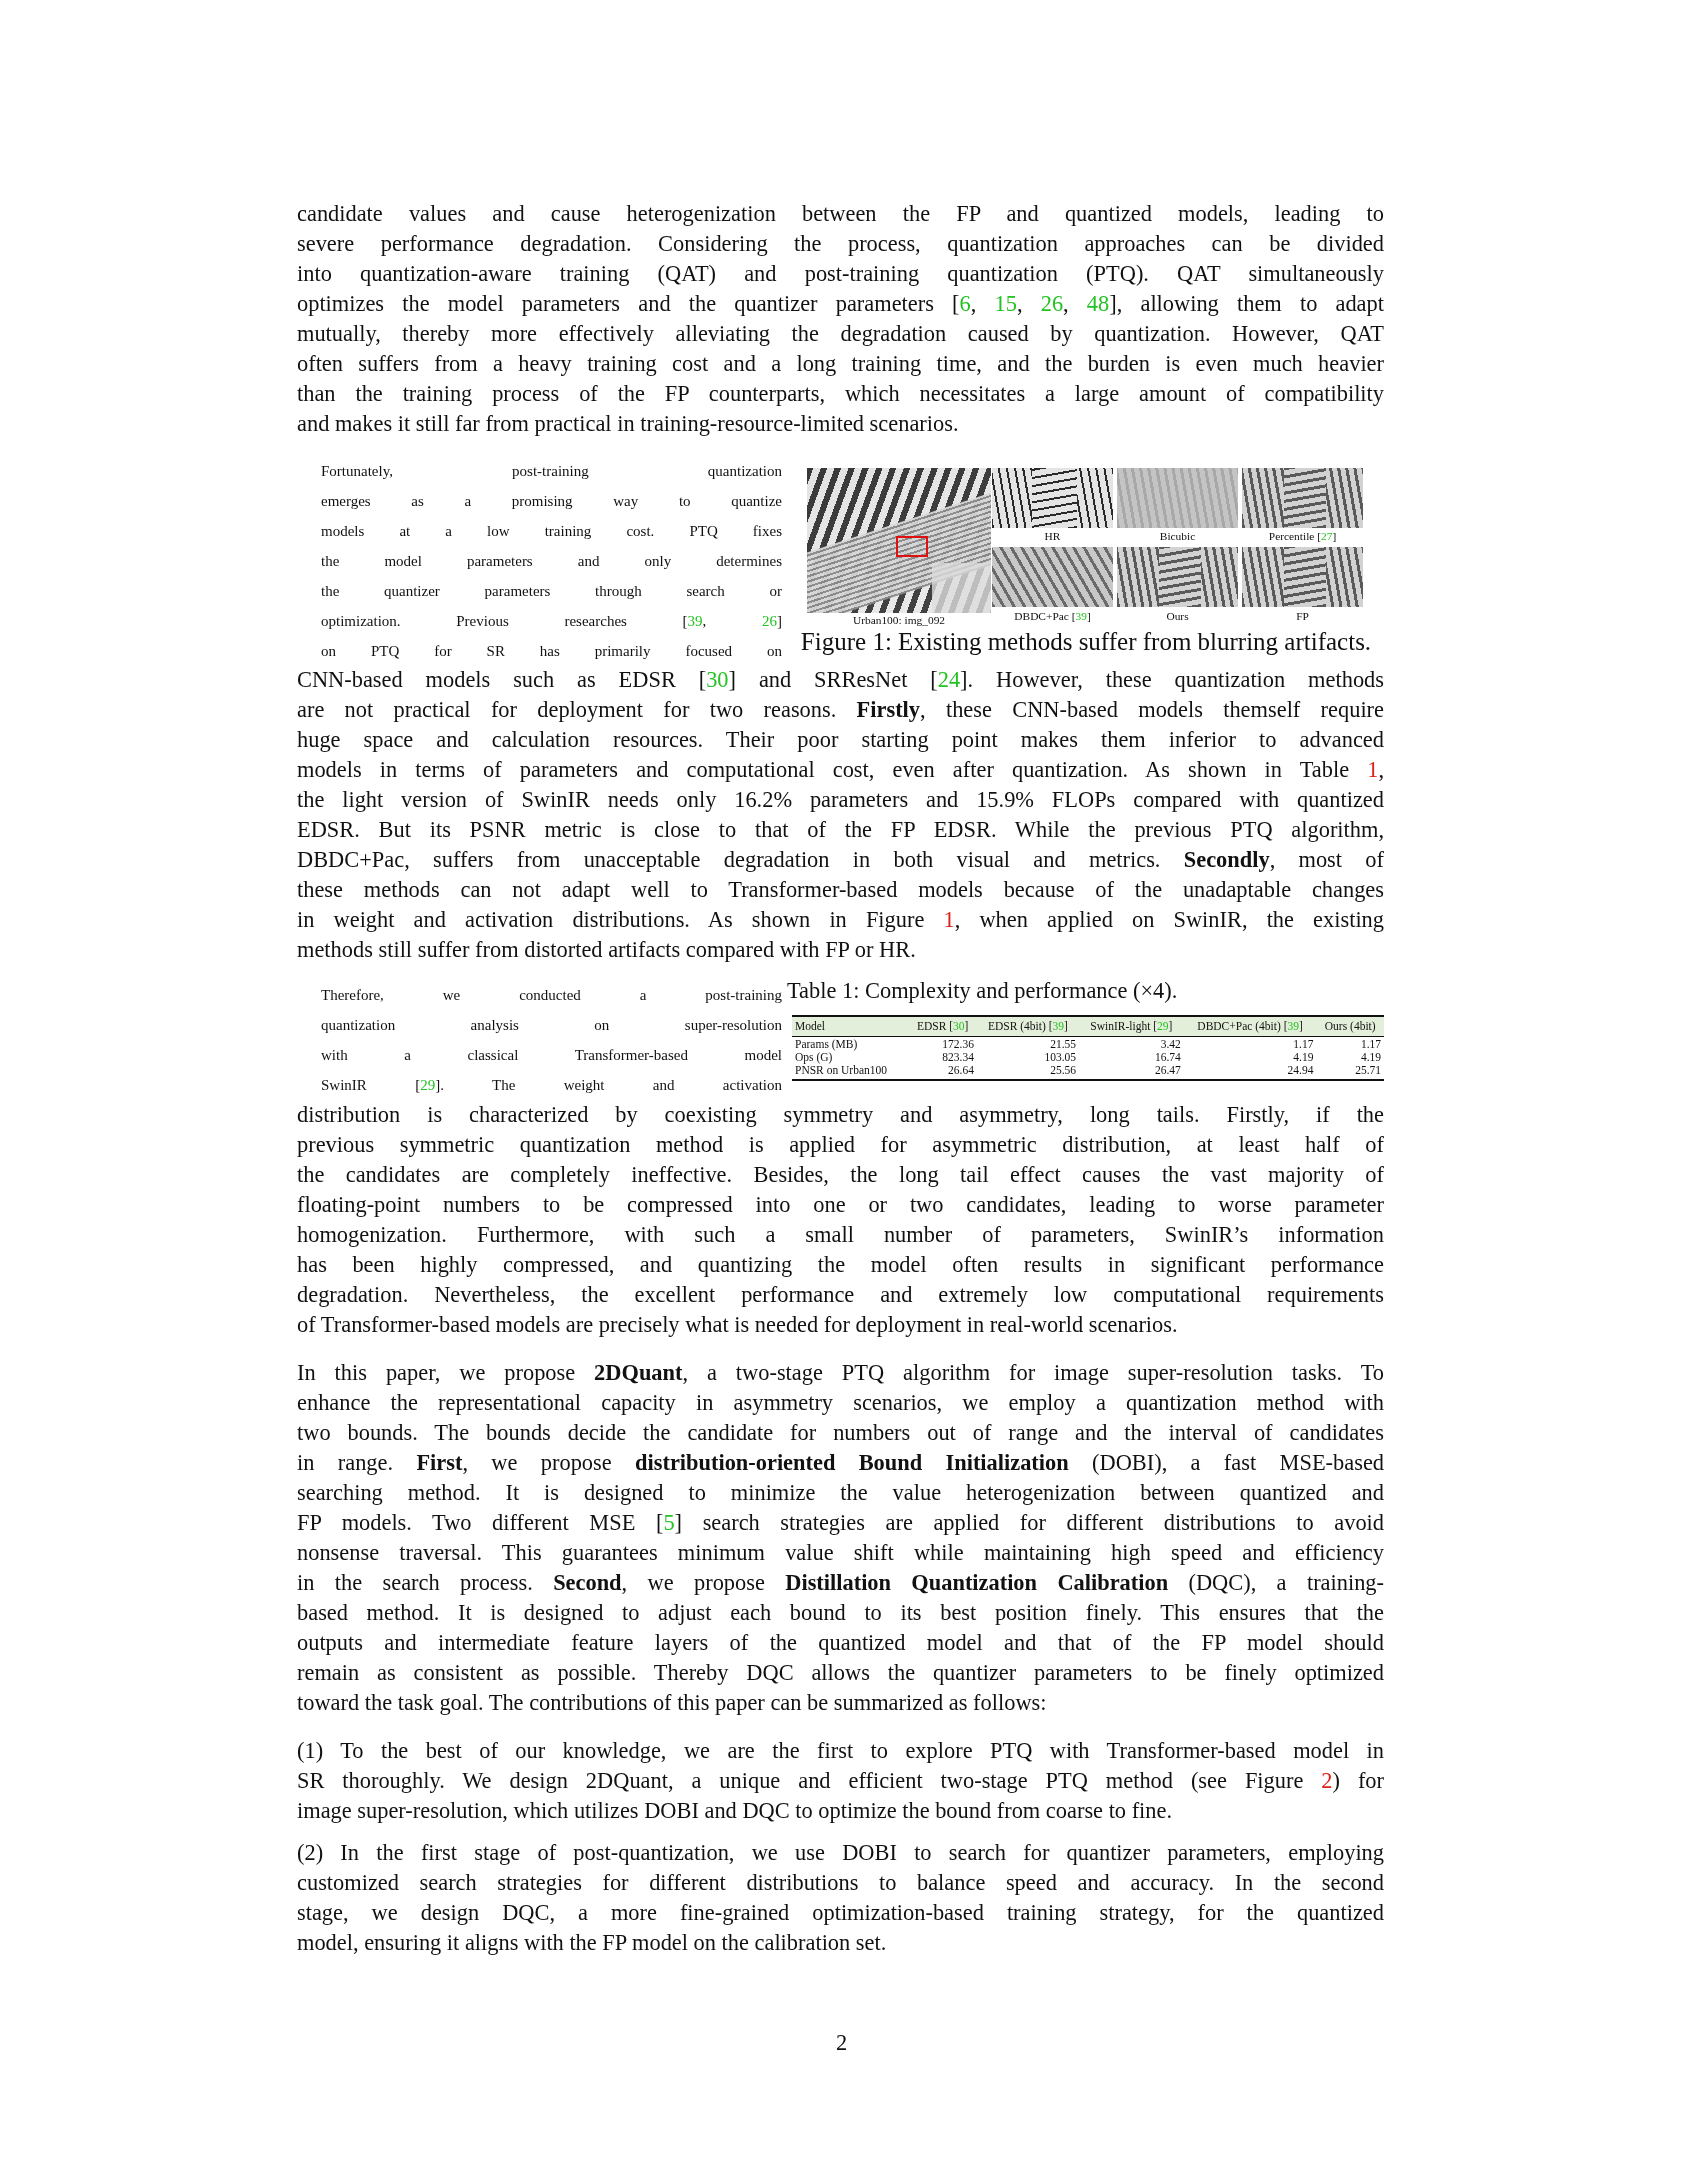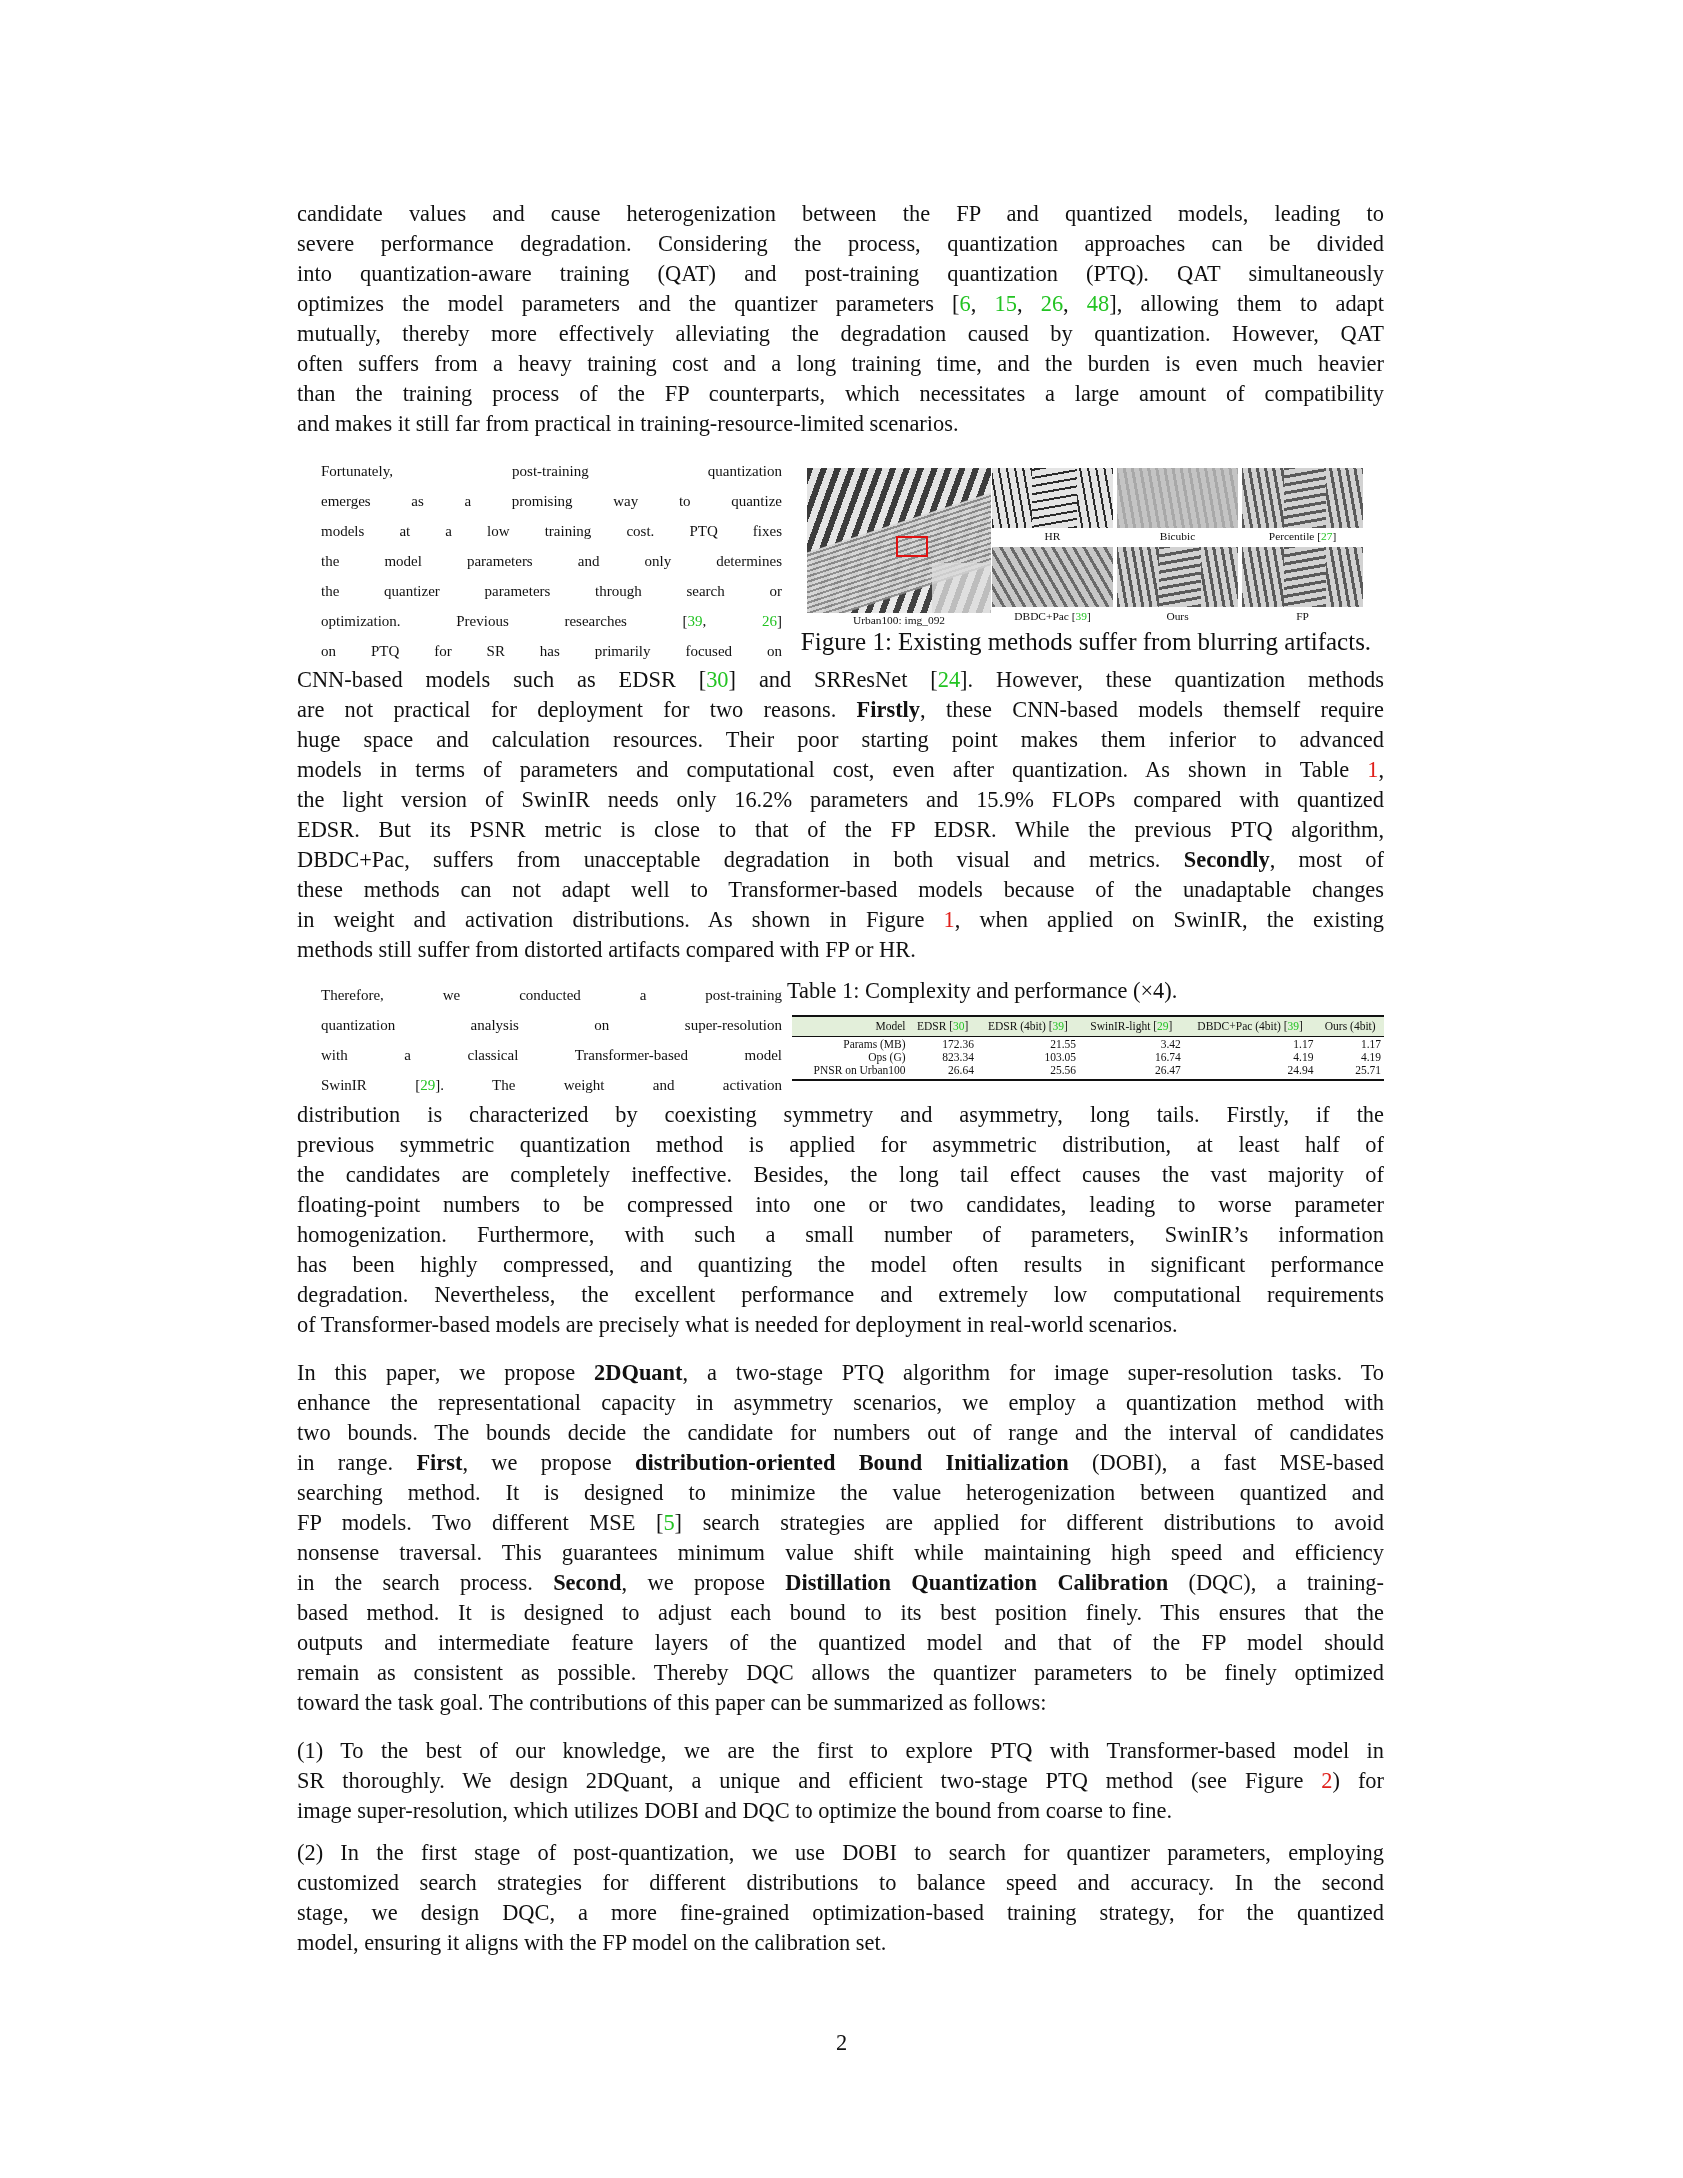--- a/index.html
+++ b/index.html
@@ -36,21 +36,21 @@
       background: repeating-linear-gradient(-10deg,#5a5a5a 0 3px,#d2d2d2 3px 8px); }
   .thumb.wavy { background: repeating-linear-gradient(60deg, #6a6a6a 0 3px, #c8c8c8 3px 9px); }
   .flabel { position:absolute; font-size:11.4px; line-height:13px; text-align:center; white-space:nowrap; }
   .fcaption { position:absolute; left:789px; top:628px; width:594px; font-size:25px; text-align:center; white-space:nowrap; }
   
   .tcaption { position:absolute; left:787px; top:978px; width:599px; text-align:left; font-size:22.4px; }
   table.t1 { position:absolute; left:792px; top:1015px; width:592px; border-collapse:collapse; font-size:11.5px; line-height:13px; }
   table.t1 thead tr { background:#e3efda; }
   table.t1 th { font-weight:normal; padding:3px 3px 3px 3px; white-space:nowrap; border-top:2px solid #111; border-bottom:1.3px solid #111; }
   table.t1 td { padding:0 3px; white-space:nowrap; text-align:right; }
-  table.t1 td:first-child, table.t1 th:first-child { text-align:right;font-family:Liberation Serif, serif; }
+  table.t1 td:first-child, table.t1 th:first-child { text-align:left;font-family:Liberation Serif, serif; }
   table.t1 tbody tr:first-child td { padding-top:1px; }
   table.t1 tbody tr:last-child td { border-bottom:2px solid #111; padding-bottom:2px; }
   .pagenum { position:absolute; left:0; width:1683px; top:2030px; text-align:center; font-size:22.4px; }
 </style>
 </head>
 <body>
 
 <div class="txt" style="top:199px;">
   <span class="line">candidate values and cause heterogenization between the FP and quantized models, leading to</span>
   <span class="line">severe performance degradation. Considering the process, quantization approaches can be divided</span>

